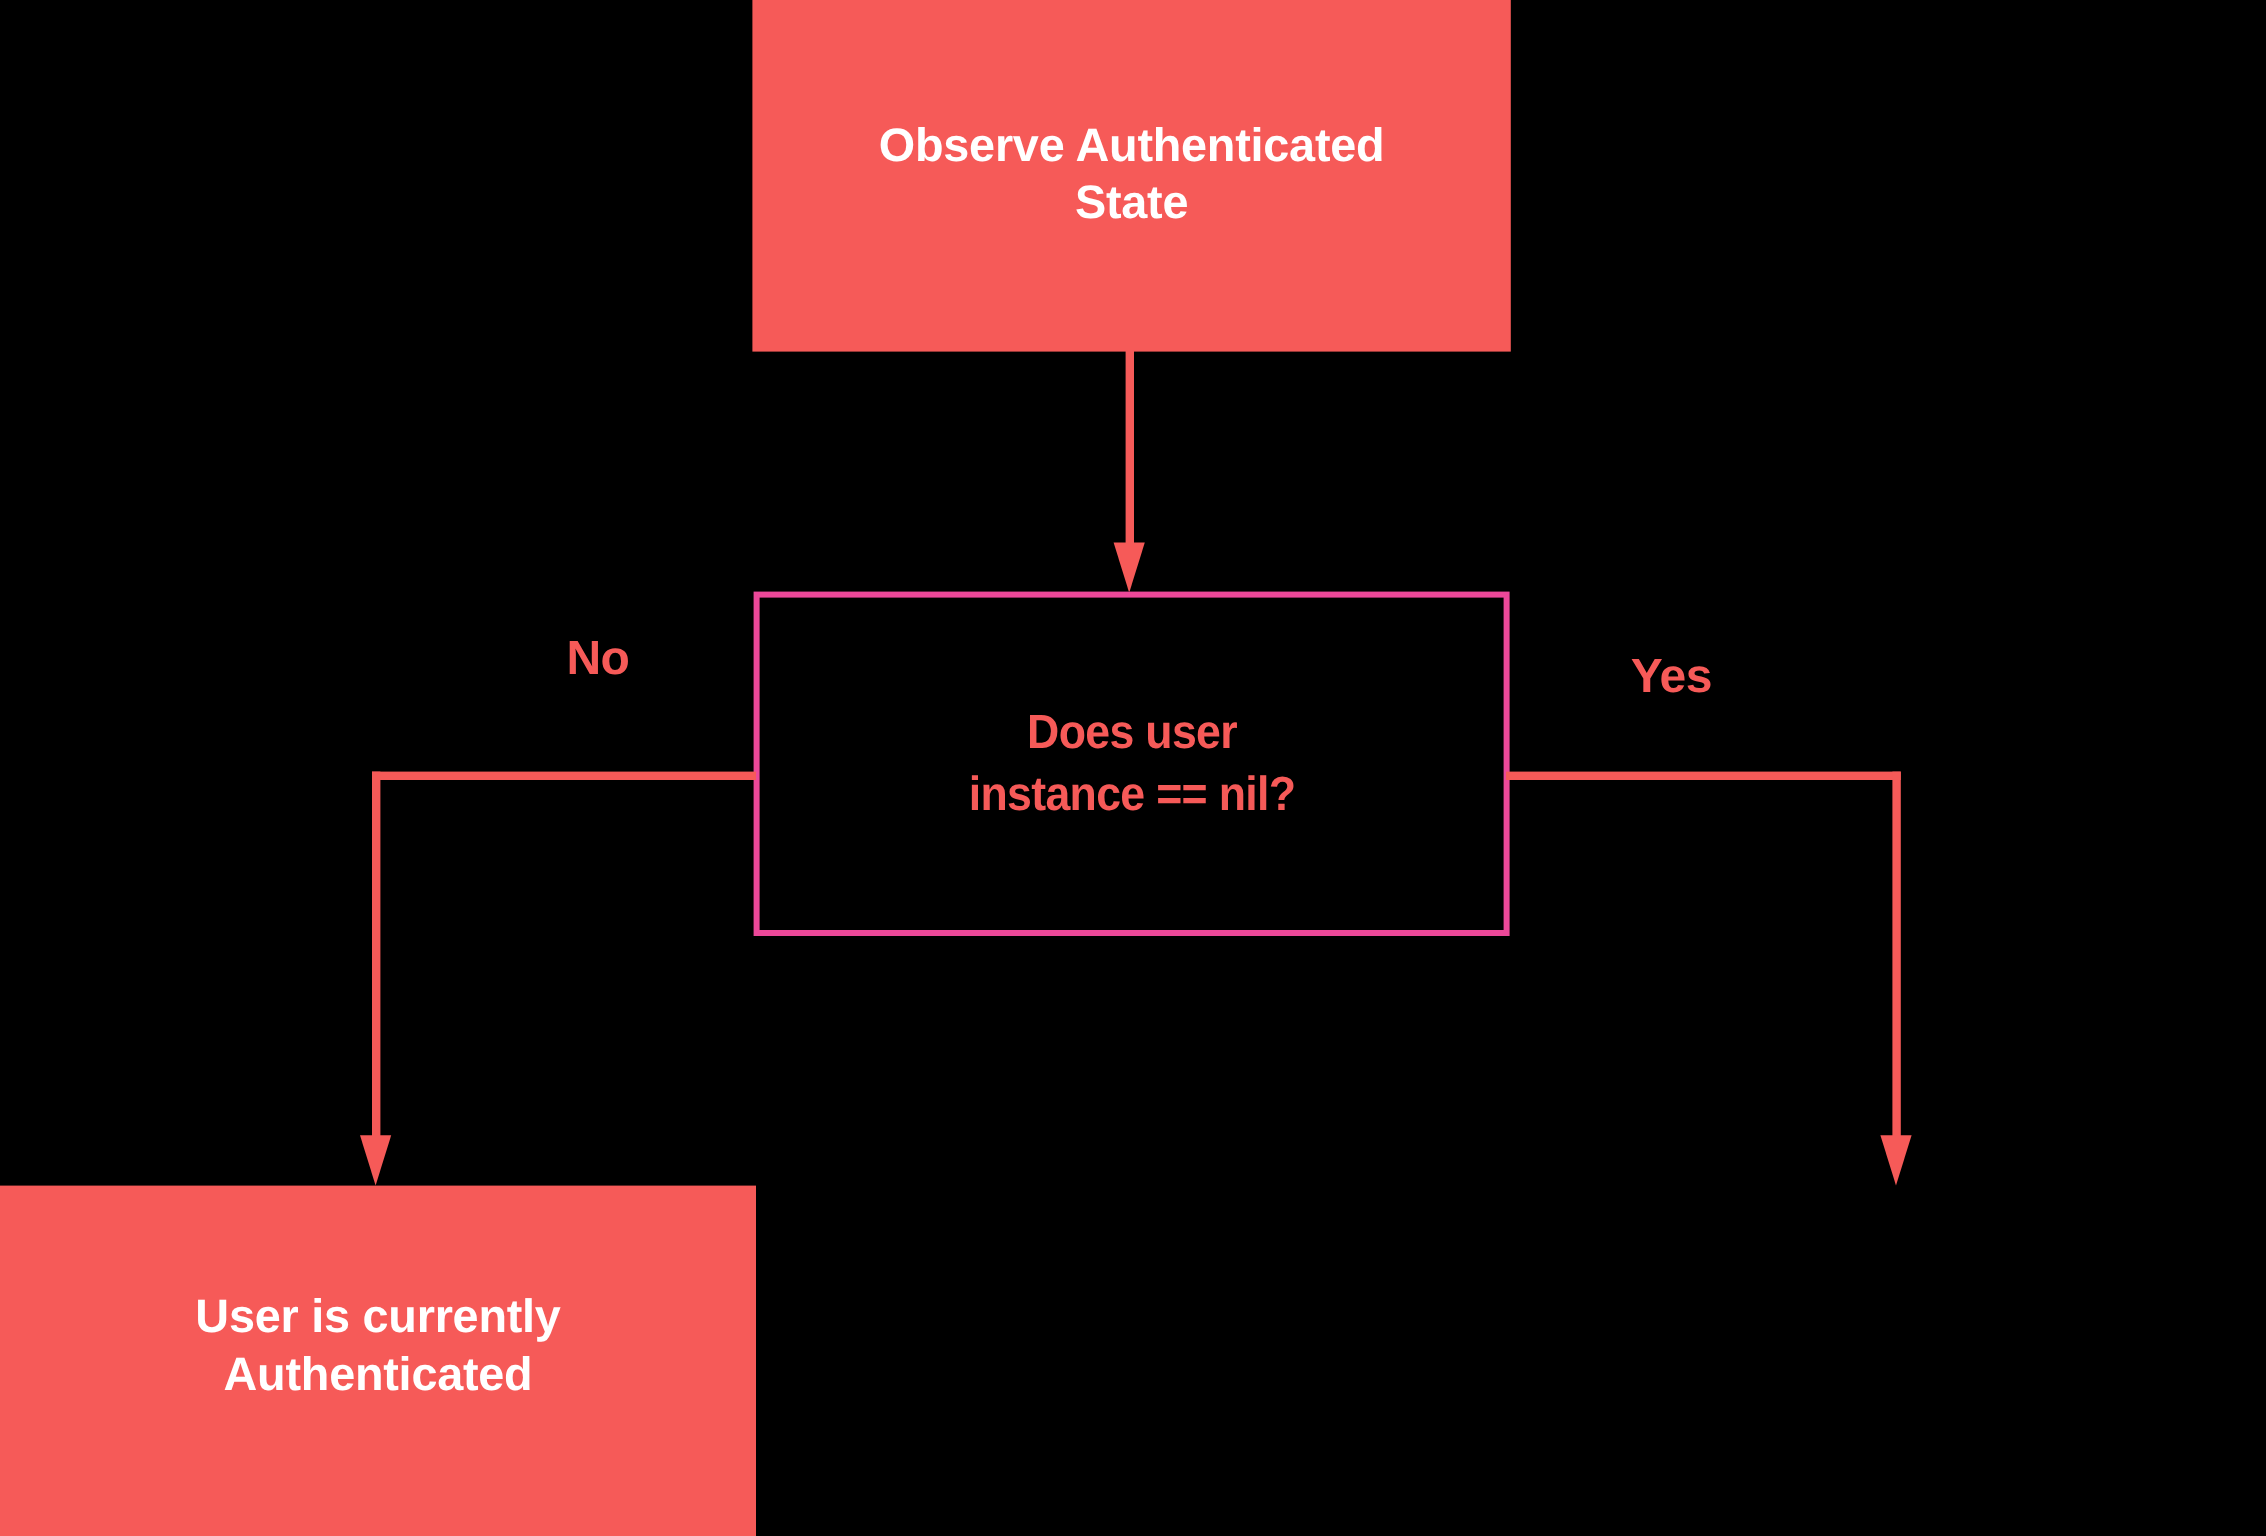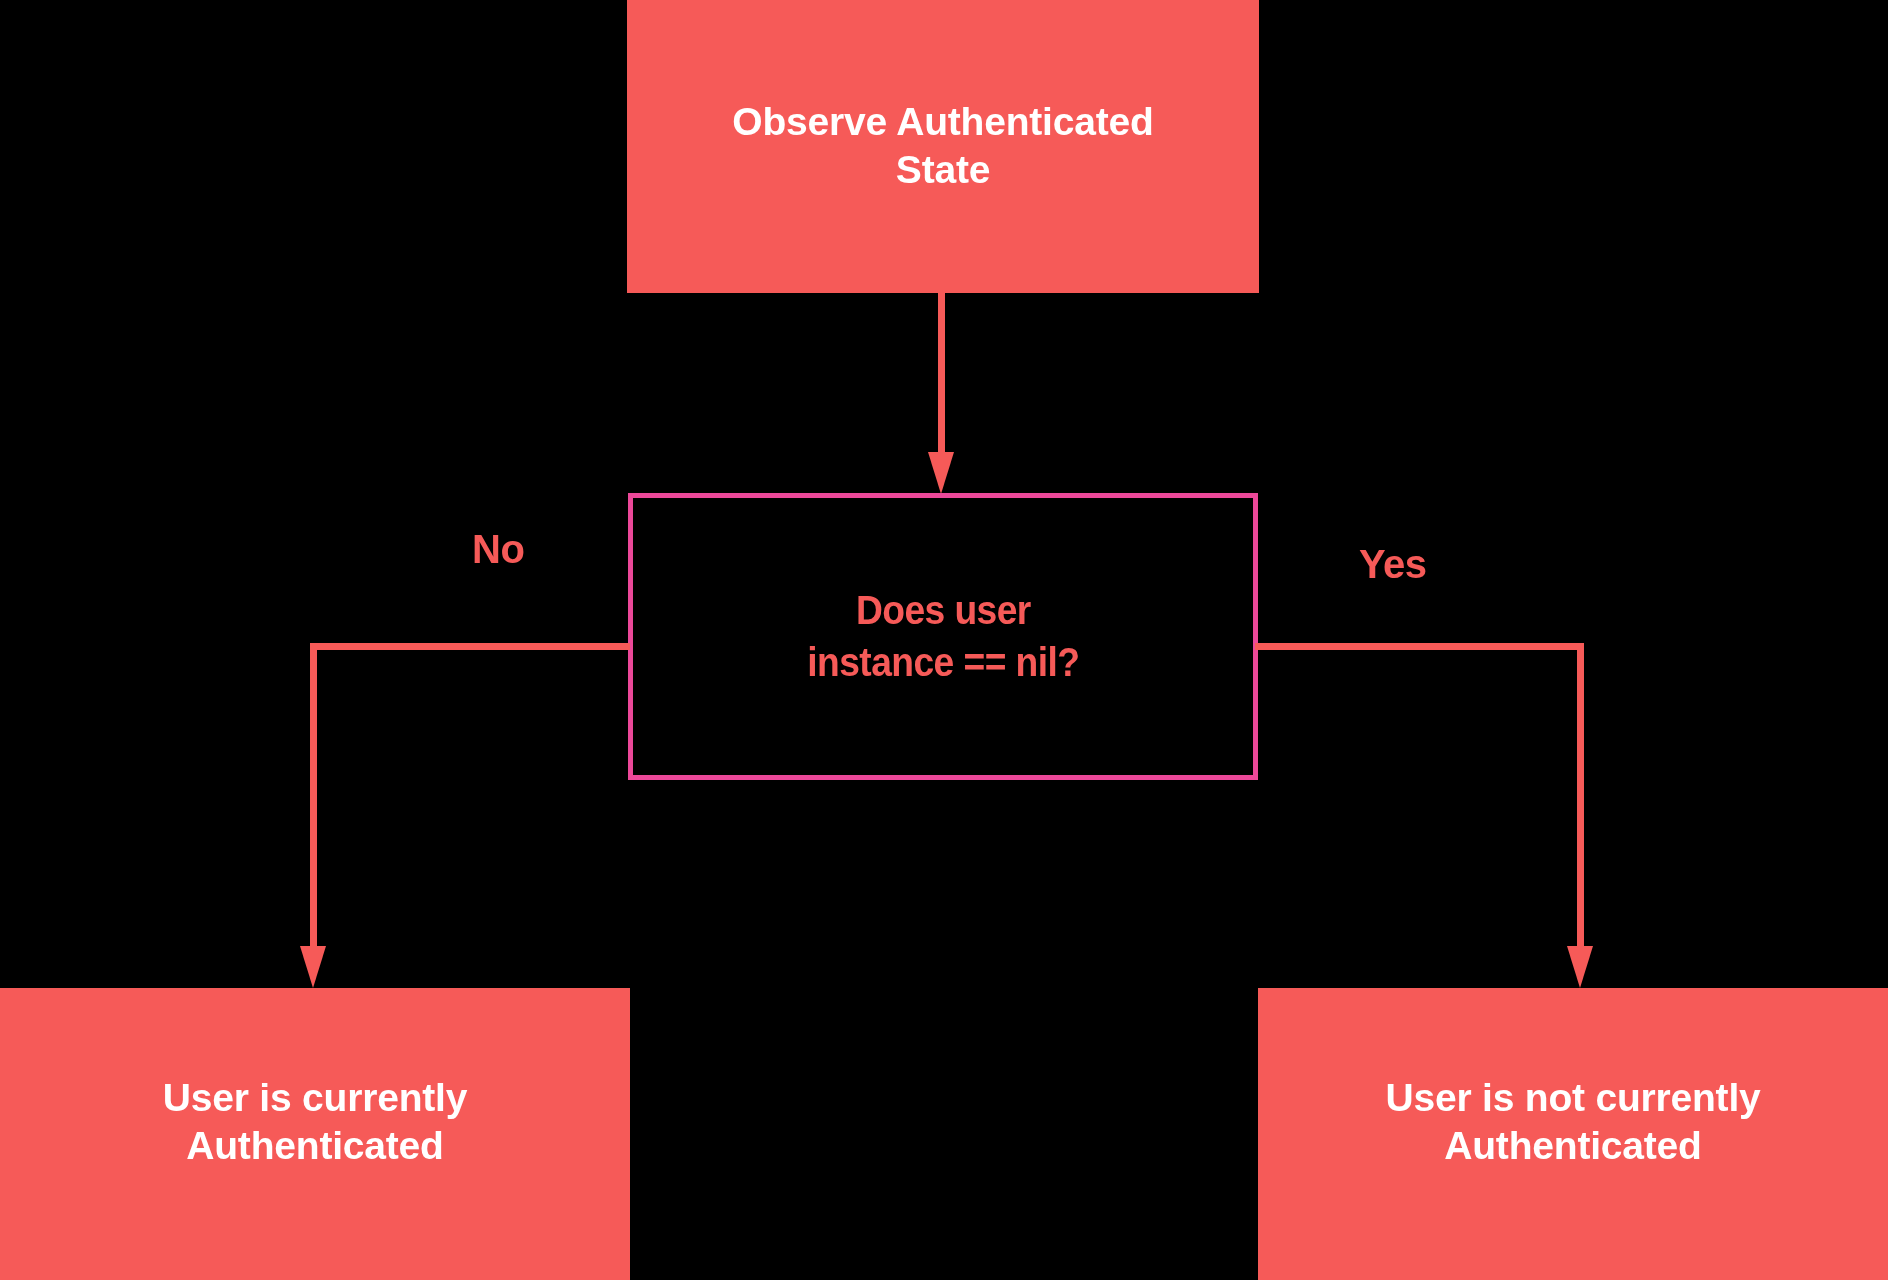--- a/index.html
+++ b/index.html
@@ -171,17 +171,14 @@
   <div id="conn-no-head" class="arrowhead-down"></div>
 
   <div id="conn-yes-horizontal" class="line-h"></div>
   <div id="conn-yes-vertical" class="line-v"></div>
   <div id="conn-yes-head" class="arrowhead-down"></div>
 
   <div id="box-authenticated" class="box-filled">
     <span class="box-text">User is currently Authenticated</span>
   </div>
 
-  <div id="box-not-authenticated" class="box-filled">
-    <span class="box-text">User is not currently Authenticated</span>
-  </div>
 
 </div>
 
 </body></html>

